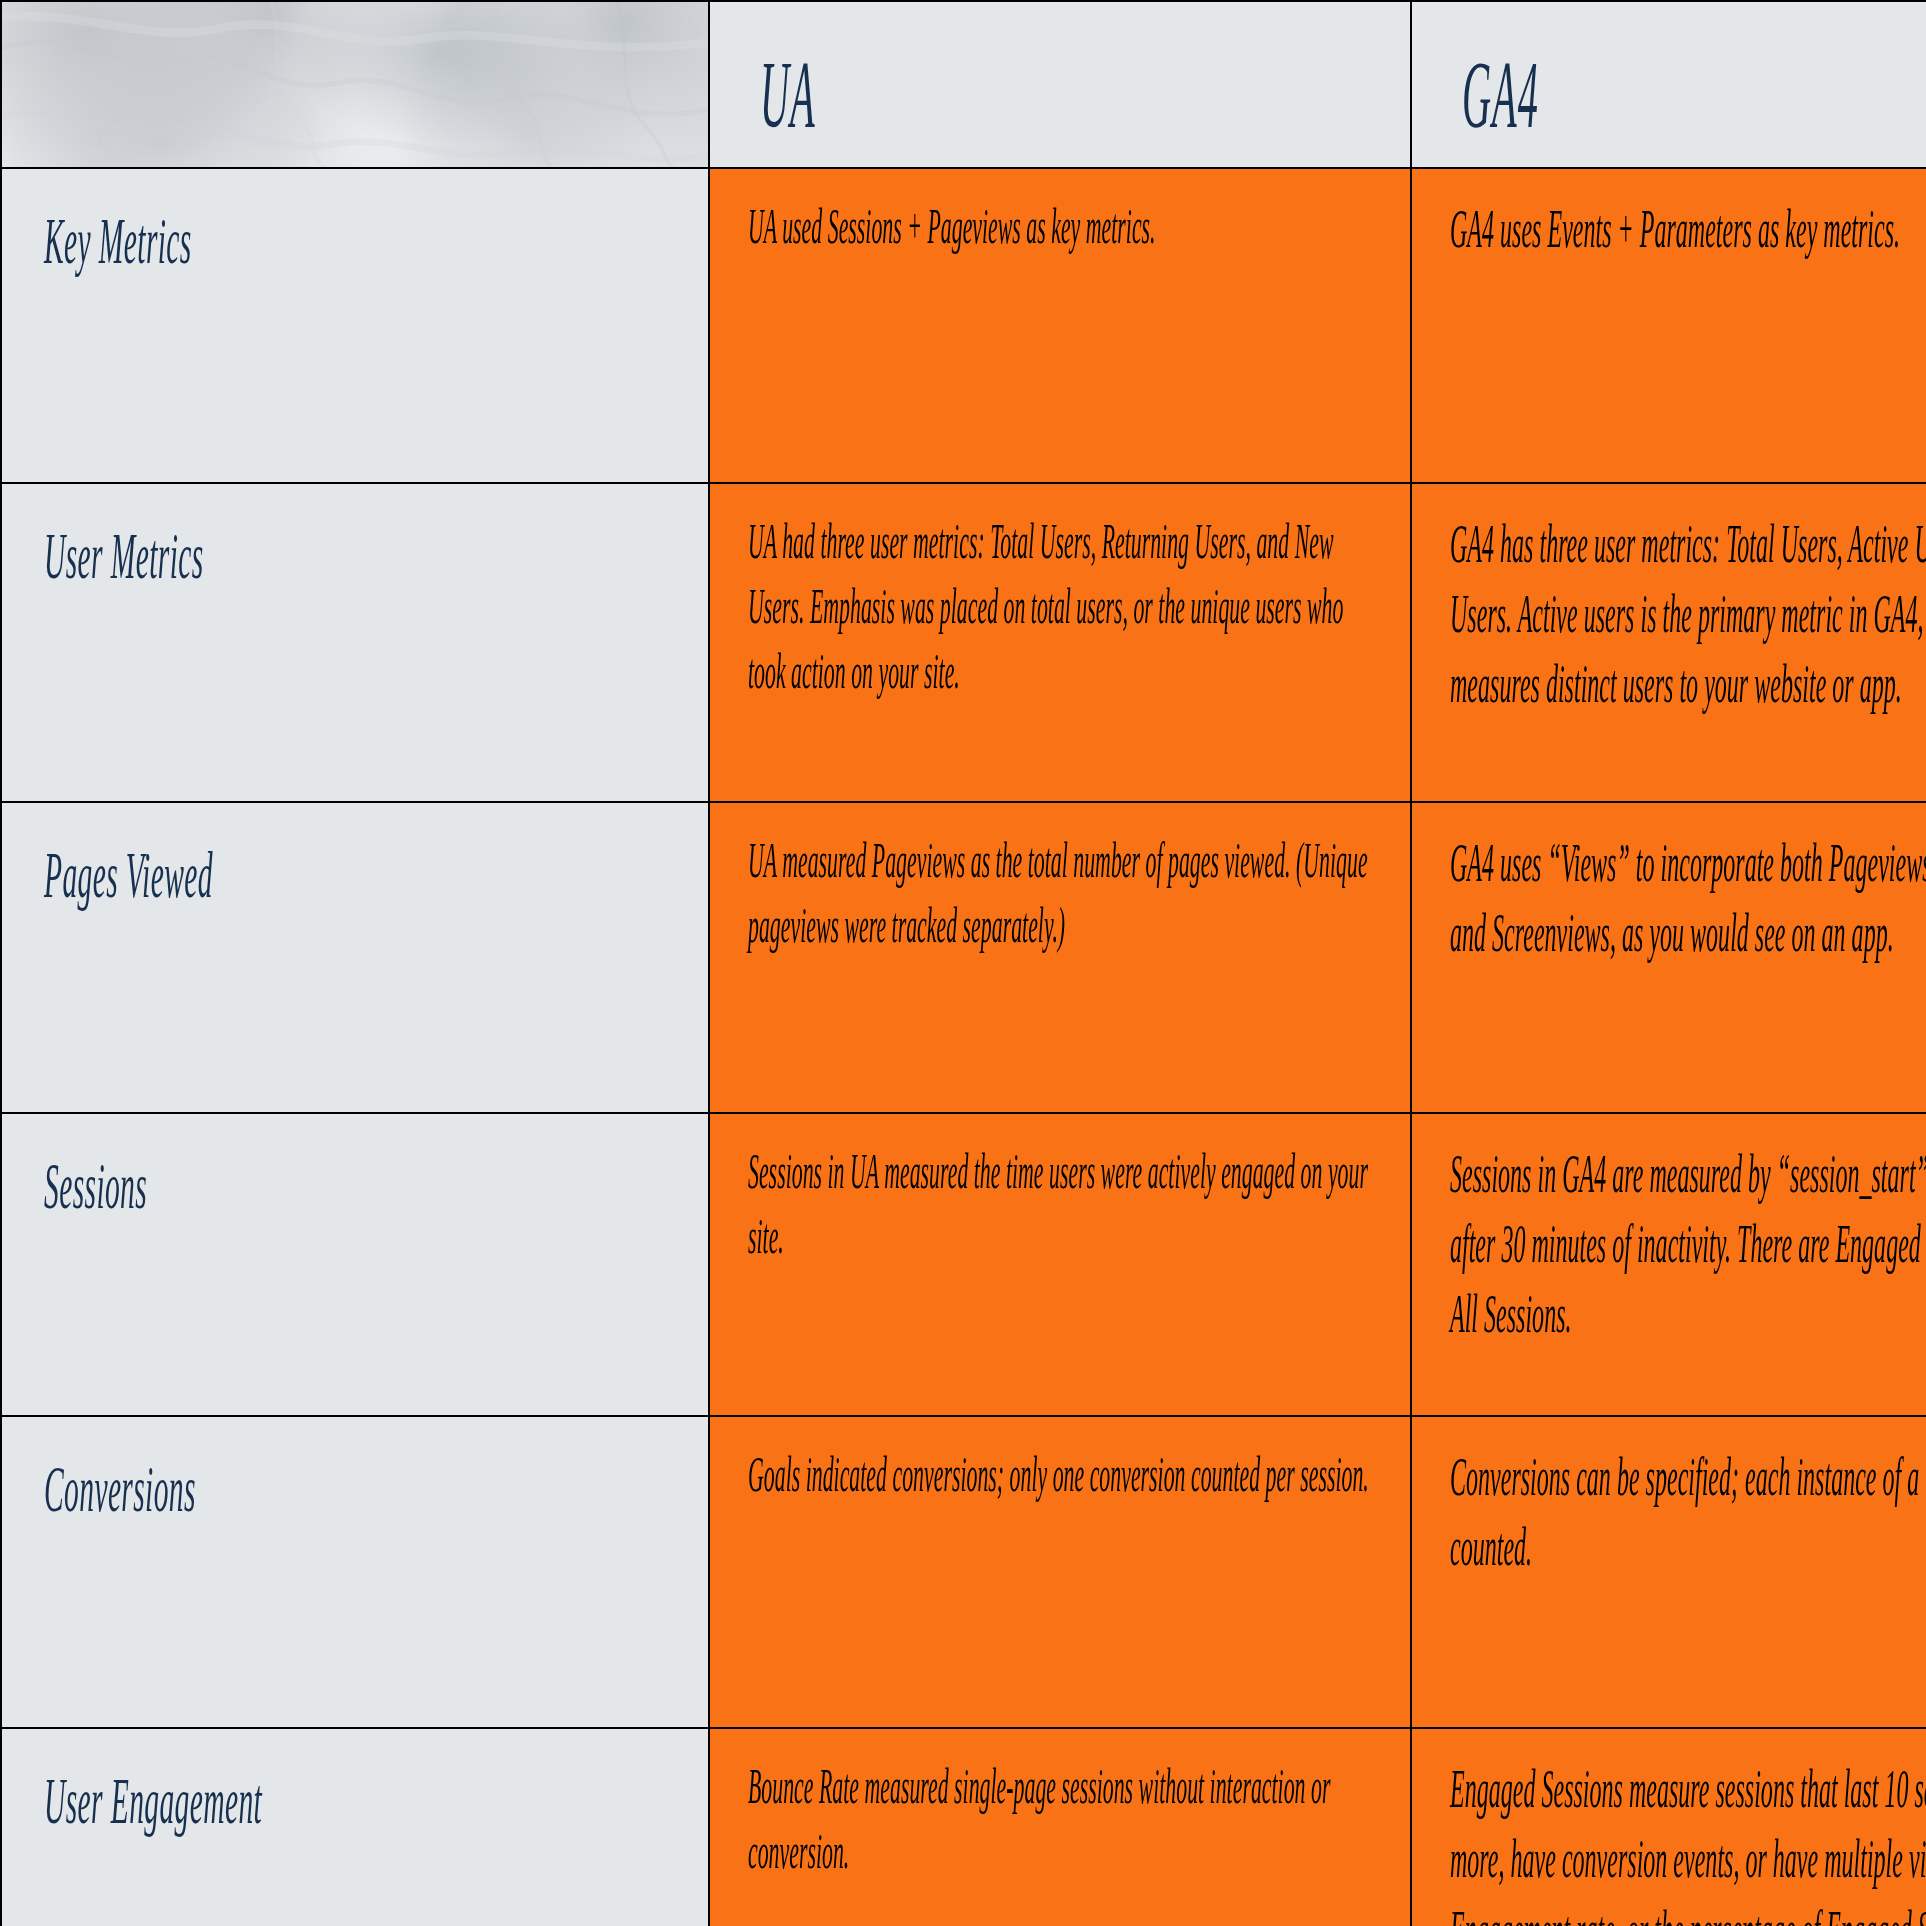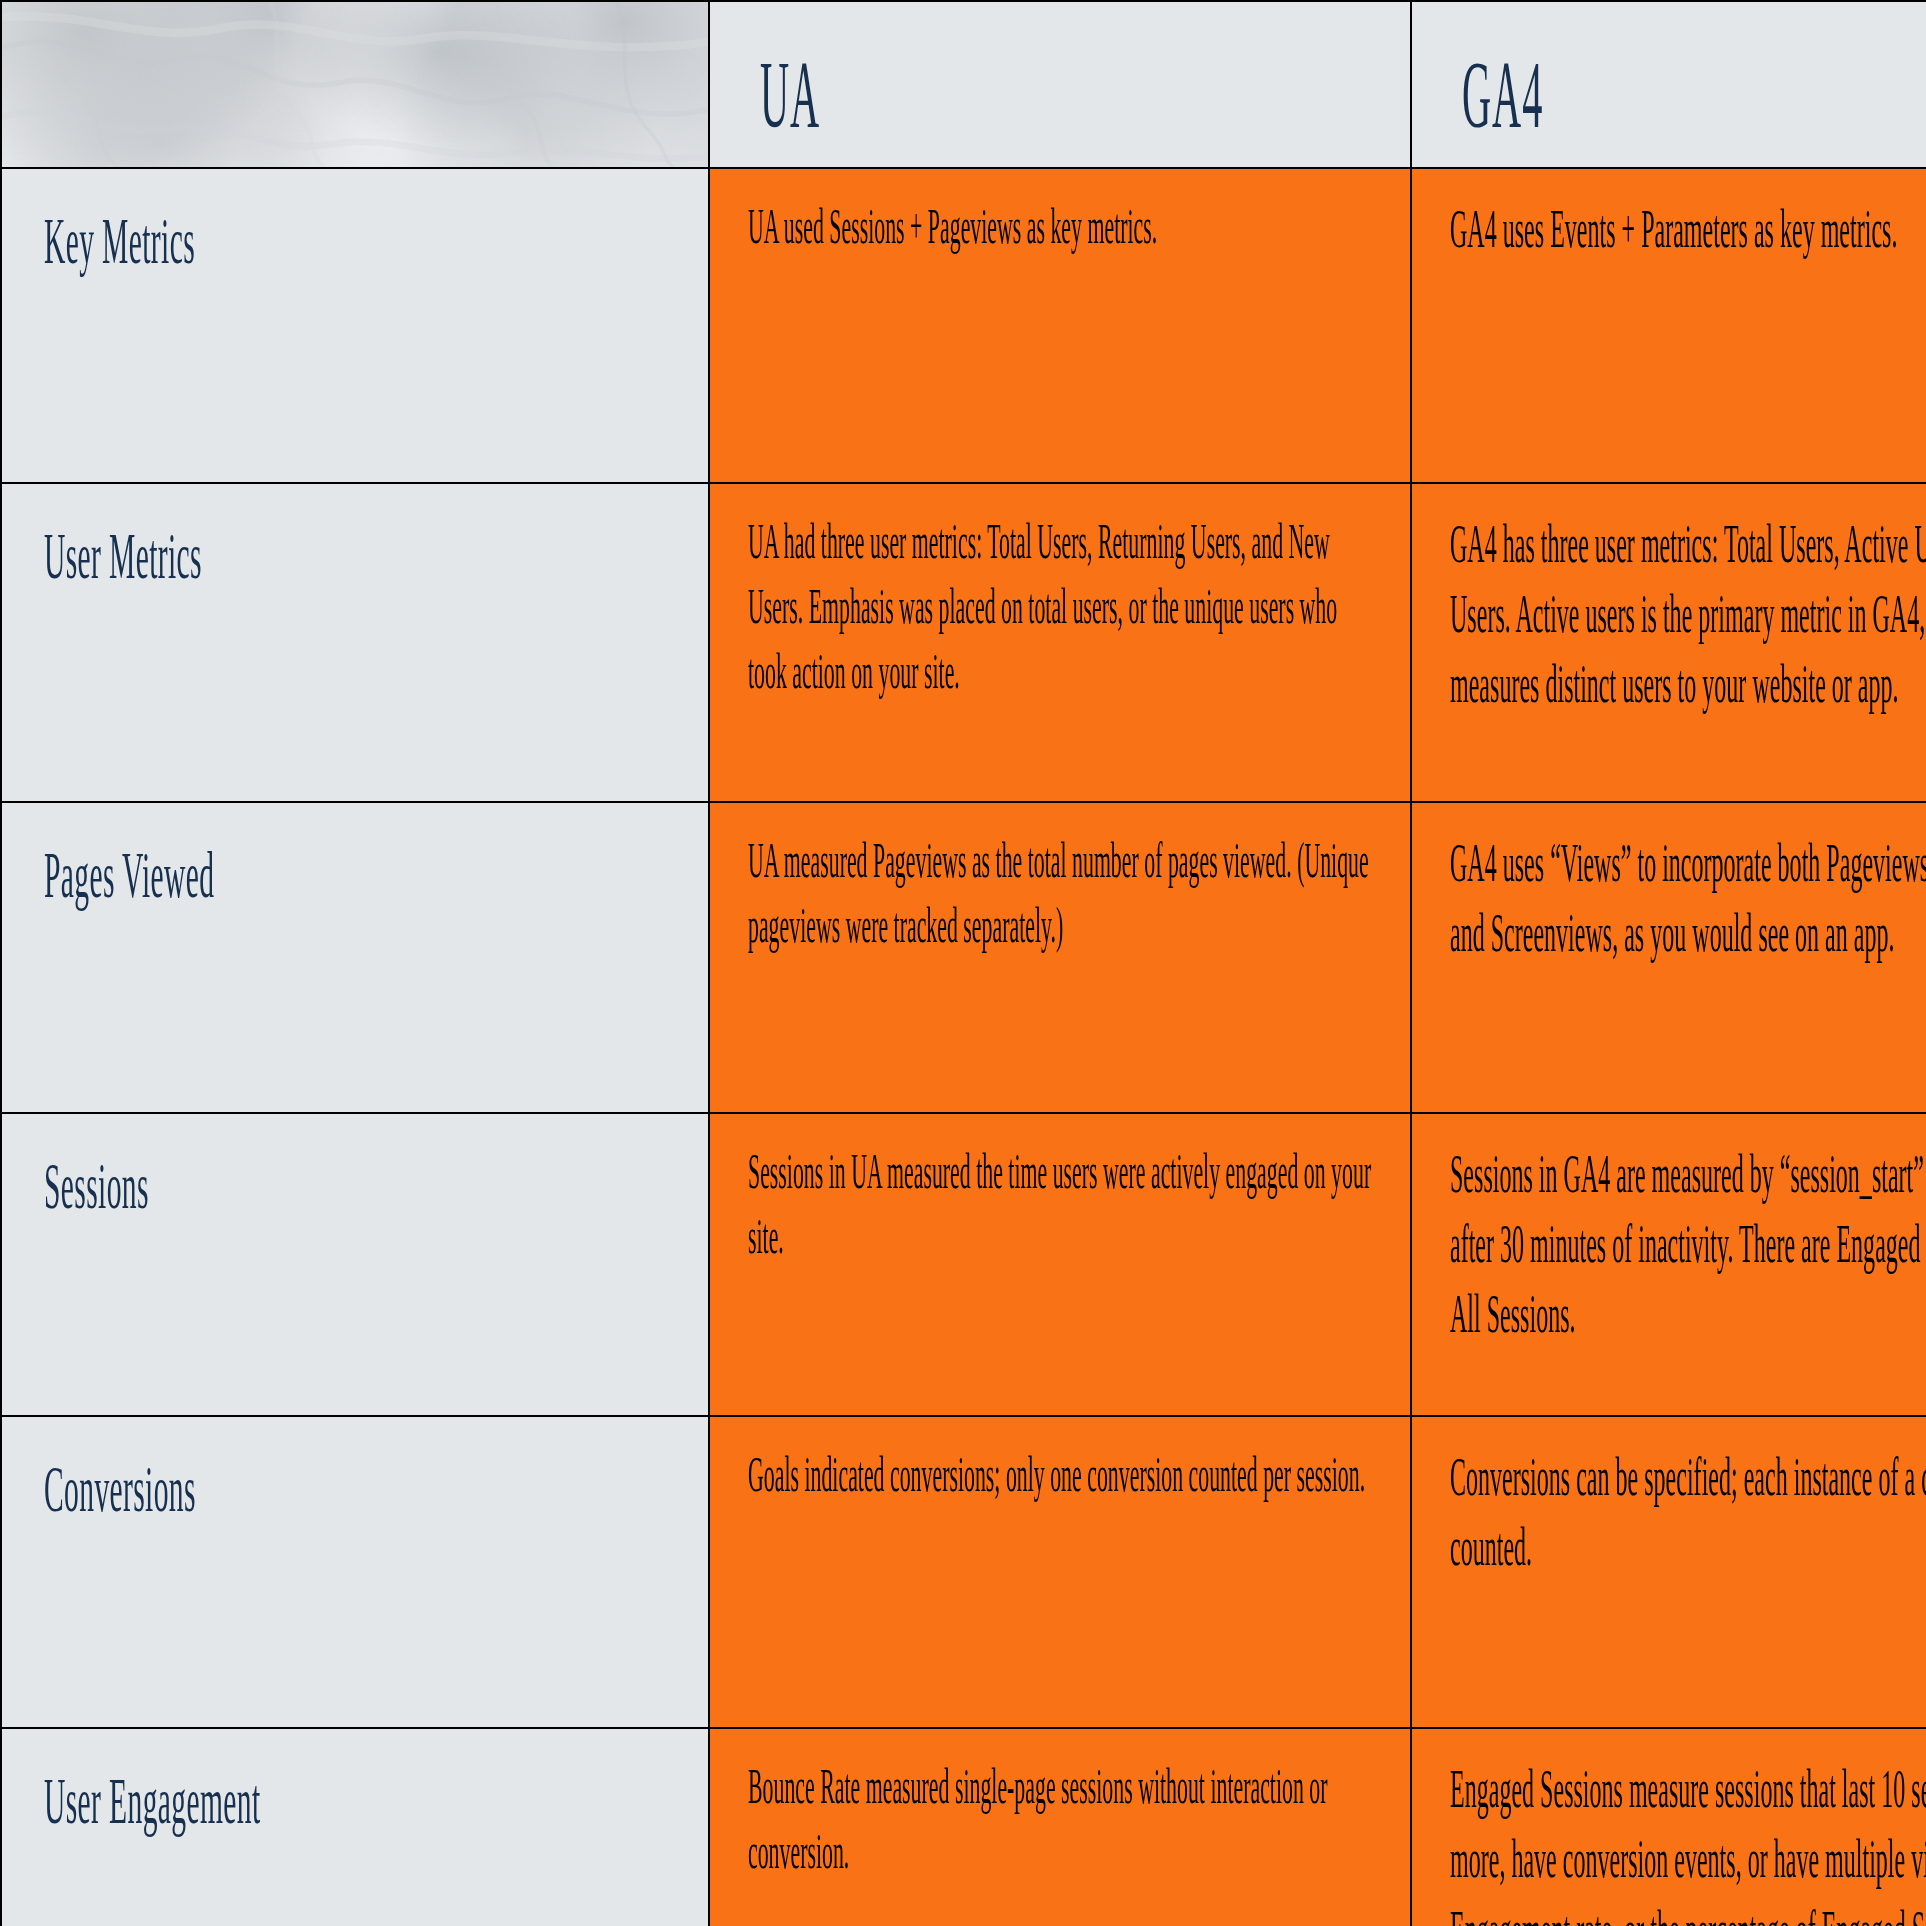--- a/index.html
+++ b/index.html
@@ -22,20 +22,21 @@
     background: #ffffff;
   }
 
   .comparison-table td,
   .comparison-table th {
     border: 2.7px solid #000000;
     padding: 8px;
     margin: 0;
     vertical-align: top;
     box-sizing: border-box;
+    font-style: italic;
   }
 
   col.col-label { width: 708px; }
   col.col-ua    { width: 702px; }
   col.col-ga4   { width: 702px; }
 
   
   .header-row { height: 166px; }
 
   .hdr-marble {

